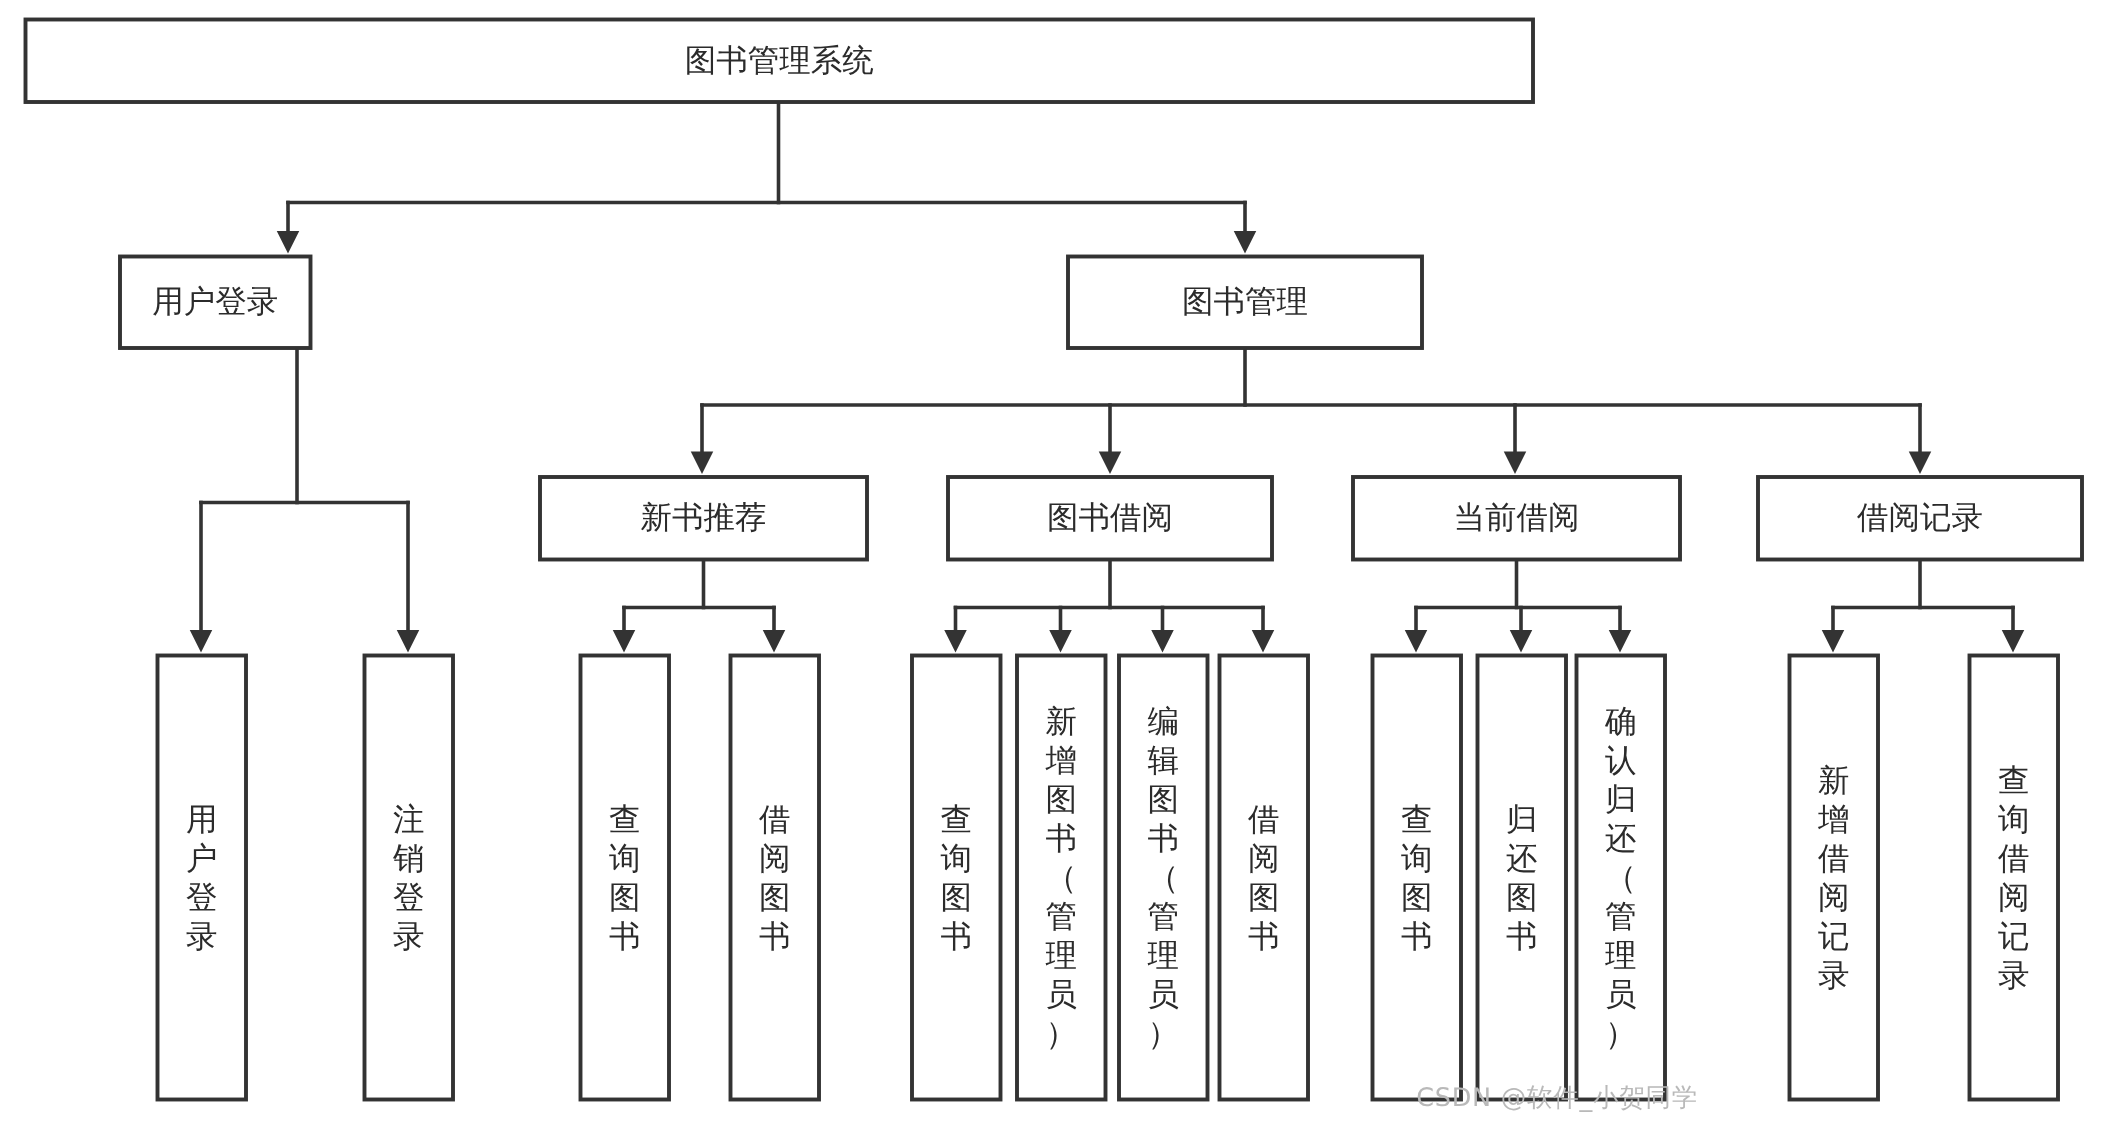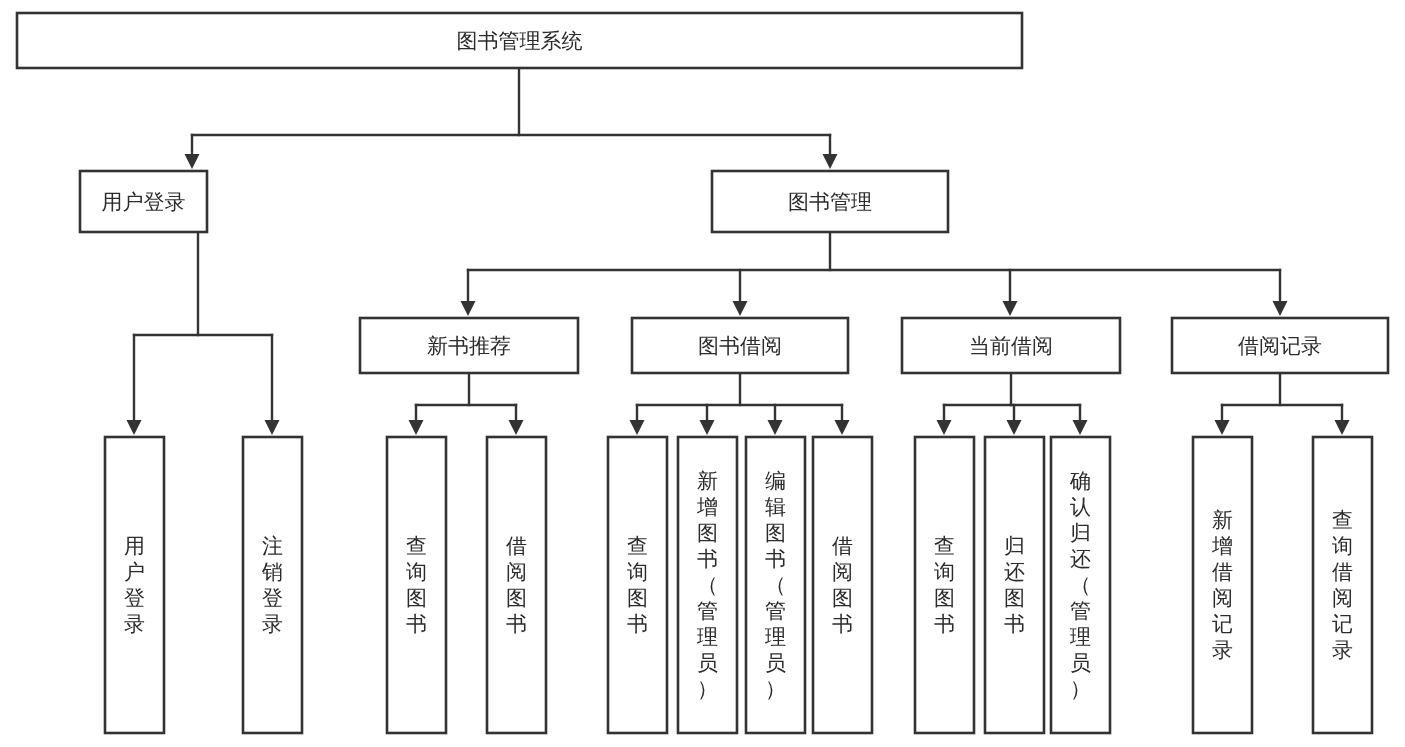--- a/index.html
+++ b/index.html
@@ -205,14 +205,15 @@
           <rect x="1193" y="437" width="59" height="296" class="node-box"></rect>
           <text x="1222.5" class="node-label-v"><tspan x="1222.5" y="527.28">新</tspan><tspan x="1222.5" y="553.28">增</tspan><tspan x="1222.5" y="579.28">借</tspan><tspan x="1222.5" y="605.28">阅</tspan><tspan x="1222.5" y="631.28">记</tspan><tspan x="1222.5" y="657.28">录</tspan></text>
         </g>
         <g>
           <rect x="1313" y="437" width="59" height="296" class="node-box"></rect>
           <text x="1342.5" class="node-label-v"><tspan x="1342.5" y="527.28">查</tspan><tspan x="1342.5" y="553.28">询</tspan><tspan x="1342.5" y="579.28">借</tspan><tspan x="1342.5" y="605.28">阅</tspan><tspan x="1342.5" y="631.28">记</tspan><tspan x="1342.5" y="657.28">录</tspan></text>
         </g>
       </g>
   </svg>
 
+  <div class="watermark">CSDN @软件_小贺同学</div>
 
 </div>
 
 </body></html>

